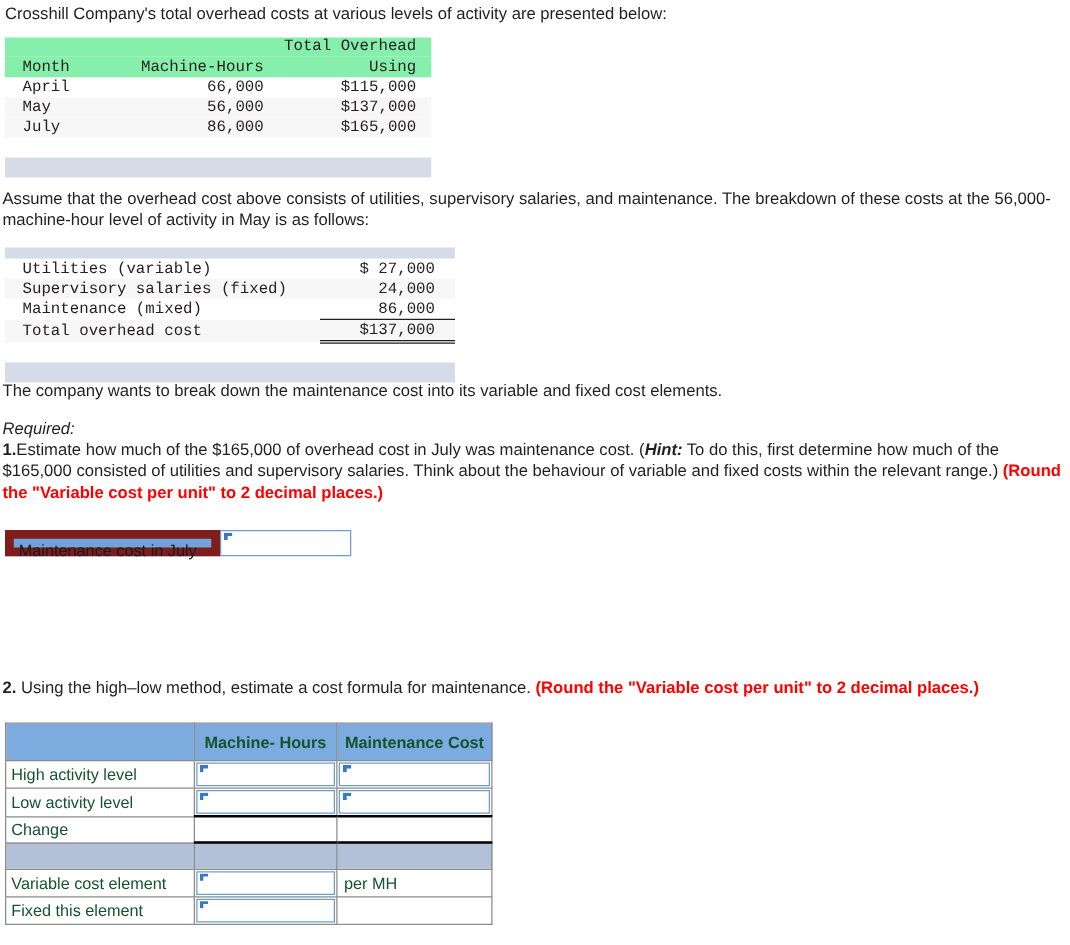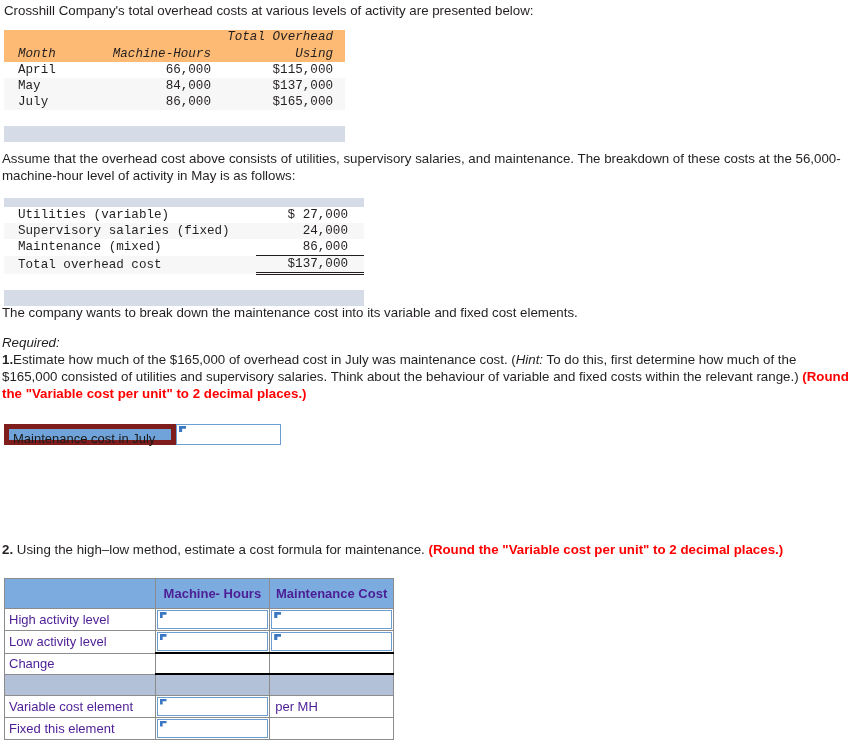--- a/index.html
+++ b/index.html
@@ -19,43 +19,42 @@
     line-height: 17px;
     color: #231f20;
   }
   .intro { position: absolute; left: 4px; top: 2px; width: 848px; }
   .para-assume { position: absolute; left: 2px; top: 150px; width: 850px; }
   .para-breakdown { position: absolute; left: 2px; top: 304px; width: 848px; }
 
   .req-block { position: absolute; left: 2px; top: 334px; width: 848px; }
   .req-title { font-weight: normal; font-style: italic; font-size: 13.3px; }
   .q-num { font-weight: bold; }
-  .hint { font-style: italic; }
+  .hint { font-style: italic; font-weight: bold; }
   .redbold { color: #ff0000; font-weight: bold; }
 
   .q2-block { position: absolute; left: 2px; top: 541px; width: 850px; }
 
   
   .mono-table {
     position: absolute;
     font-family: "Liberation Mono", monospace;
     font-size: 12.6px;
     color: #231f20;
     border-collapse: collapse;
   }
   .mono-table td, .mono-table th { padding: 0; font-weight: normal; }
 
   #tbl-overhead { left: 4px; top: 30px; width: 341px; }
   #tbl-overhead .hdr-td {
-    background: #fdba74;
+    background: #86efac;
     vertical-align: bottom;
     height: 17px;
     line-height: 15px;
     white-space: pre;
-    font-style: italic;
   }
   #tbl-overhead .hdr-top { height: 15px; }
   #tbl-overhead .r-even { background: #ffffff; }
   #tbl-overhead .r-odd  { background: #f7f7f7; }
   #tbl-overhead td { height: 16px; line-height: 16px; }
   .c-month { width: 100px; padding-left: 14px !important; text-align: left; }
   .c-hours { width: 120px; text-align: right; padding-right: 13px !important; }
   .c-cost  { width: 121px; text-align: right; padding-right: 12px !important; }
   .footbar { height: 9px; background: #d5dce8; }
   .gap-row { height: 5px; background: #ffffff; }
@@ -70,21 +69,21 @@
   .rule-top { border-top: 1px solid #231f20; }
   .dbl-bottom { border-bottom: 3px double #231f20; }
   .sp-row td { height: 6px; }
 
   
   .ans1 { position: absolute; left: 4px; top: 424px; height: 21px; }
   .ans1-label {
     position: absolute; left: 0; top: 0;
     width: 172px; height: 21px;
     background: #6fa3da;
-    border: 5px solid #7f1d1d;
+    border: 7px solid #7f1d1d;
     font-size: 13px; line-height: 19px;
     padding-left: 4px;
     color: #1a1a1a;
     font-family: "Liberation Sans", sans-serif;
   }
   .input-cell {
     position: relative;
     background: #ffffff;
     border: 1px solid #6d9cd0;
   }
@@ -97,21 +96,21 @@
   }
   .ans1-input { position: absolute; left: 172px; top: 0; width: 105px; height: 21px; }
 
   
   #tbl-q2 {
     position: absolute; left: 4px; top: 578px;
     width: 390px;
     border-collapse: collapse;
     font-family: "Liberation Sans", sans-serif;
     font-size: 13px;
-    color: #4c1d95;
+    color: #14532d;
   }
   #tbl-q2 td {
     border: 1px solid #8c8c8c;
     height: 21px;
     padding: 0 0 0 4px;
     vertical-align: middle;
     background: #ffffff;
   }
   #tbl-q2 .col-lbl { width: 151px; }
   #tbl-q2 .col-mh  { width: 115px; }
@@ -170,21 +169,21 @@
       <td class="hdr-td c-hours">Machine-Hours</td>
       <td class="hdr-td c-cost">Using</td>
     </tr>
     <tr class="r-even">
       <td class="c-month">April</td>
       <td class="c-hours">66,000</td>
       <td class="c-cost">$115,000</td>
     </tr>
     <tr class="r-odd">
       <td class="c-month">May</td>
-      <td class="c-hours">84,000</td>
+      <td class="c-hours">56,000</td>
       <td class="c-cost">$137,000</td>
     </tr>
     <tr class="r-odd">
       <td class="c-month">July</td>
       <td class="c-hours">86,000</td>
       <td class="c-cost">$165,000</td>
     </tr>
     <tr class="gap-row">
           <td colspan="3"></td>
         </tr>

